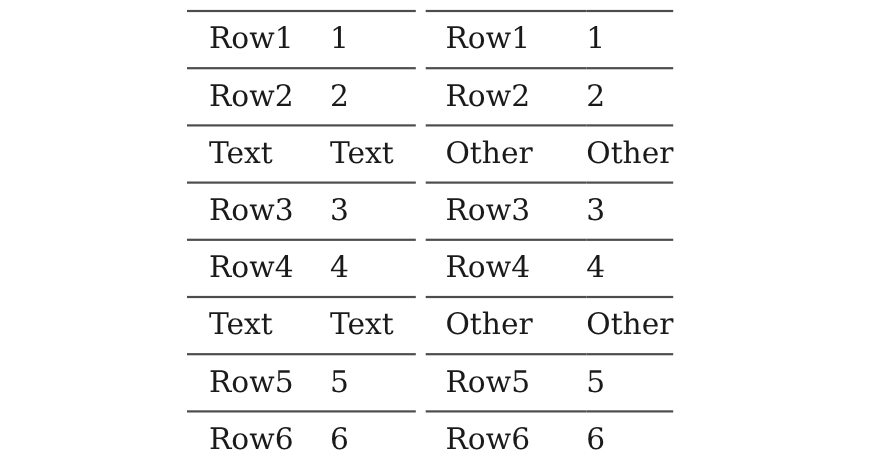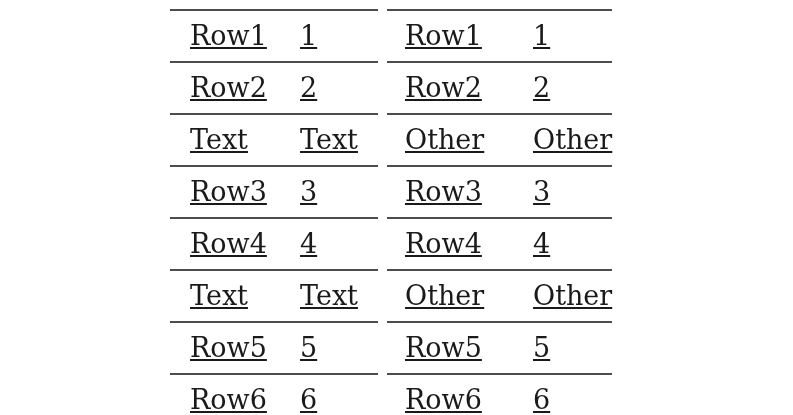--- a/index.html
+++ b/index.html
@@ -59,21 +59,20 @@
 
   
   .booktable.left  td.col-label { width: 110px; padding-left: 20px; }
   .booktable.left  td.col-value { width:  78px; }
   .booktable.right td.col-label { width: 128px; padding-left: 18px; }
   .booktable.right td.col-value { width:  79px; }
 
   .cell-text {
     display: inline-block;
     transform: translateY(-1px);
-    text-decoration: underline;
   }
 </style>
 </head>
 <body>
 
 <div id="page">
 
   <div class="tables-wrap">
 
     <table class="booktable left">

